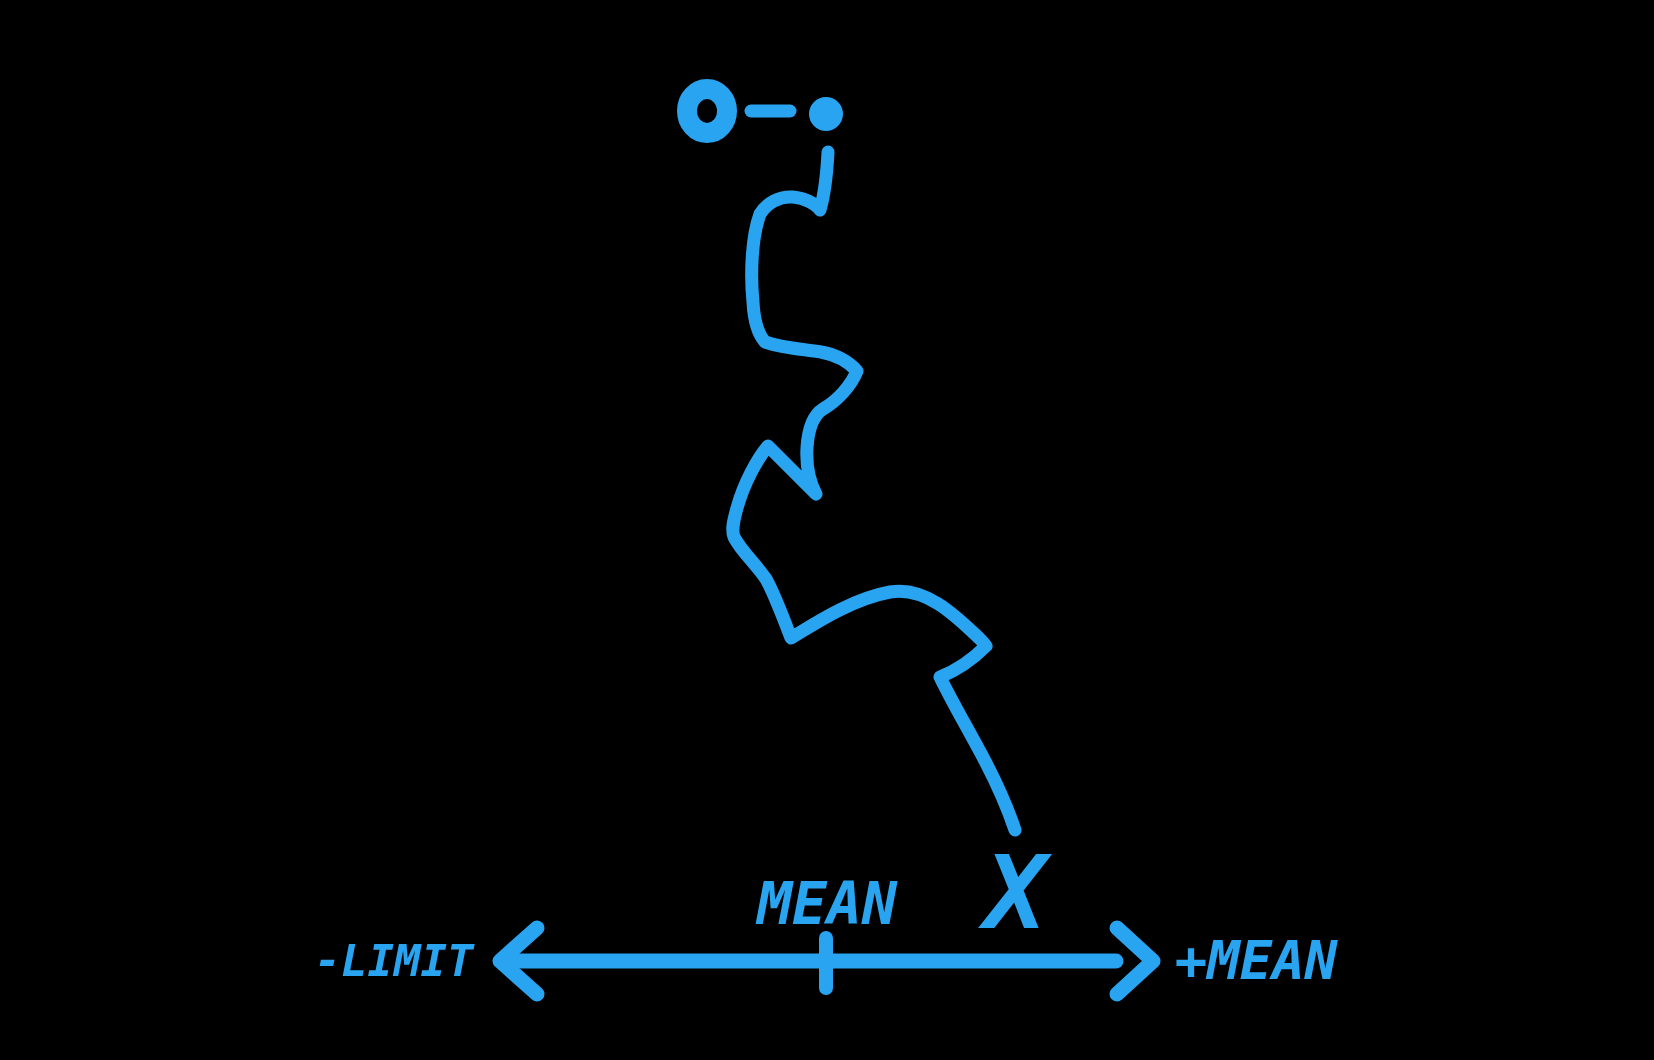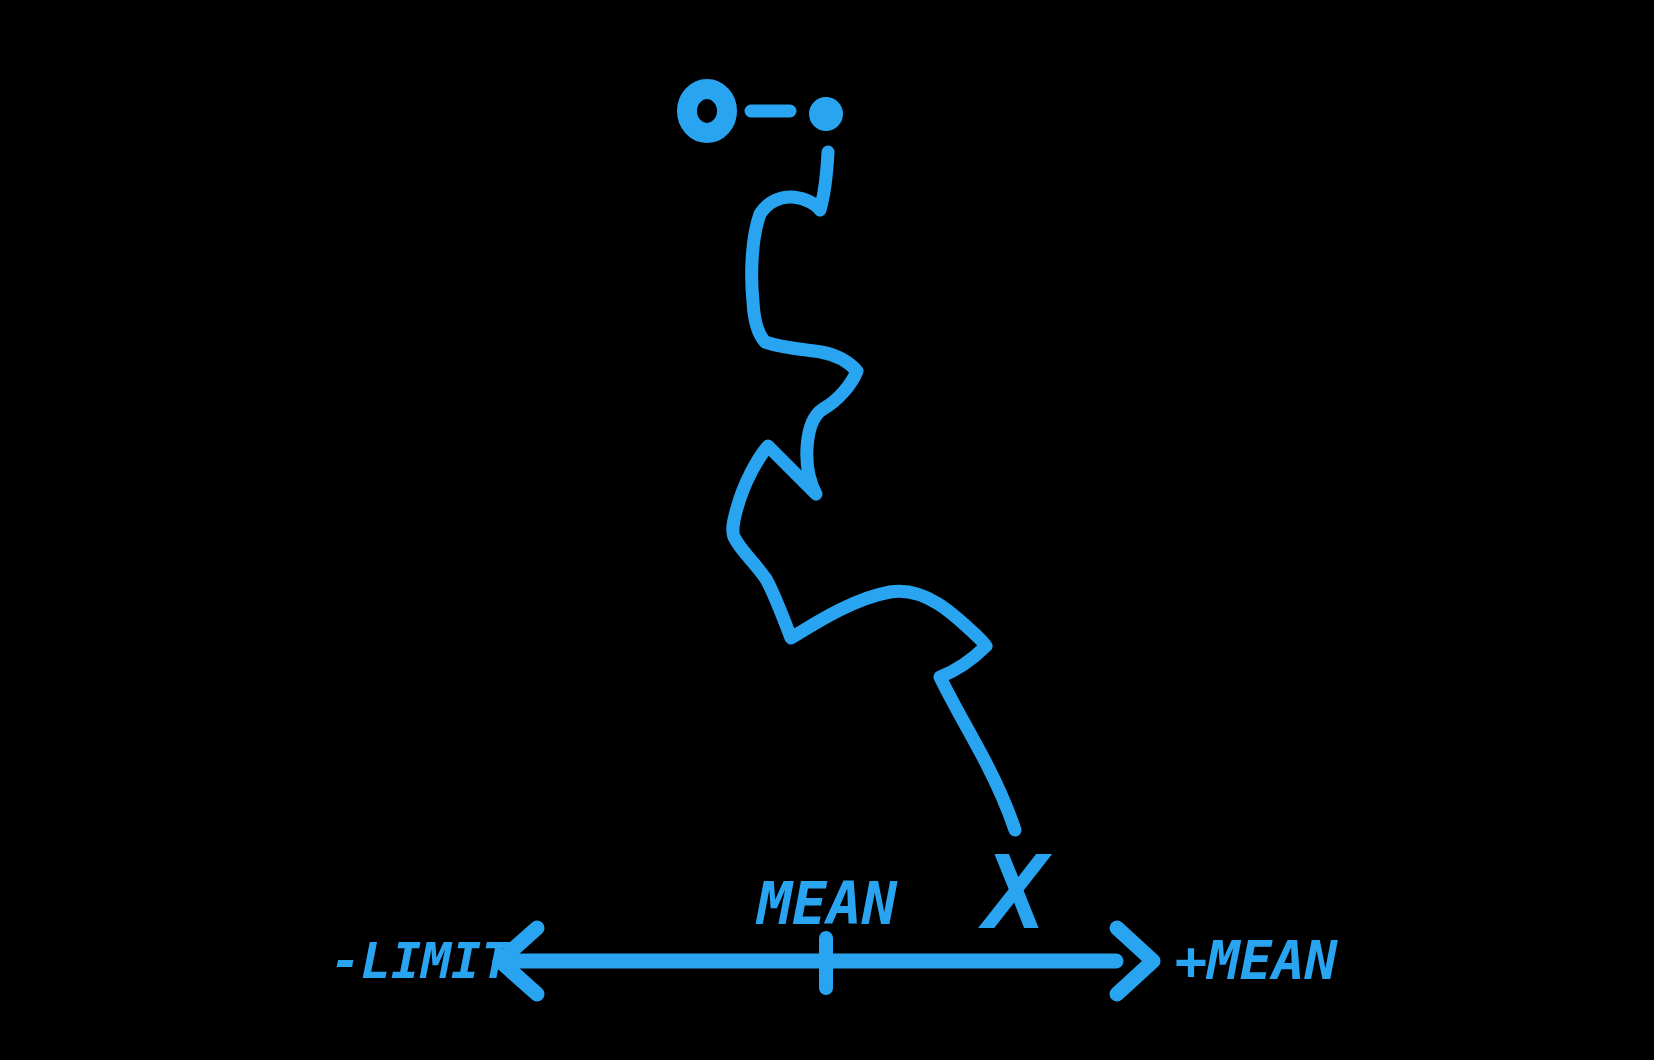--- a/index.html
+++ b/index.html
@@ -50,22 +50,21 @@
     letter-spacing: 0px;
   }
   .label-x {
     left: 1016px;
     top: 893px;
     font-size: 102px;
   }
   .label-neg-limit {
     left: 394px;
     top: 961px;
-    font-size: 50px;
-    margin-left: 27px;
+    font-size: 44px;
   }
   .label-pos-limit {
     left: 1256px;
     top: 961px;
     font-size: 54px;
   }
 </style>
 </head>
 <body>
 

